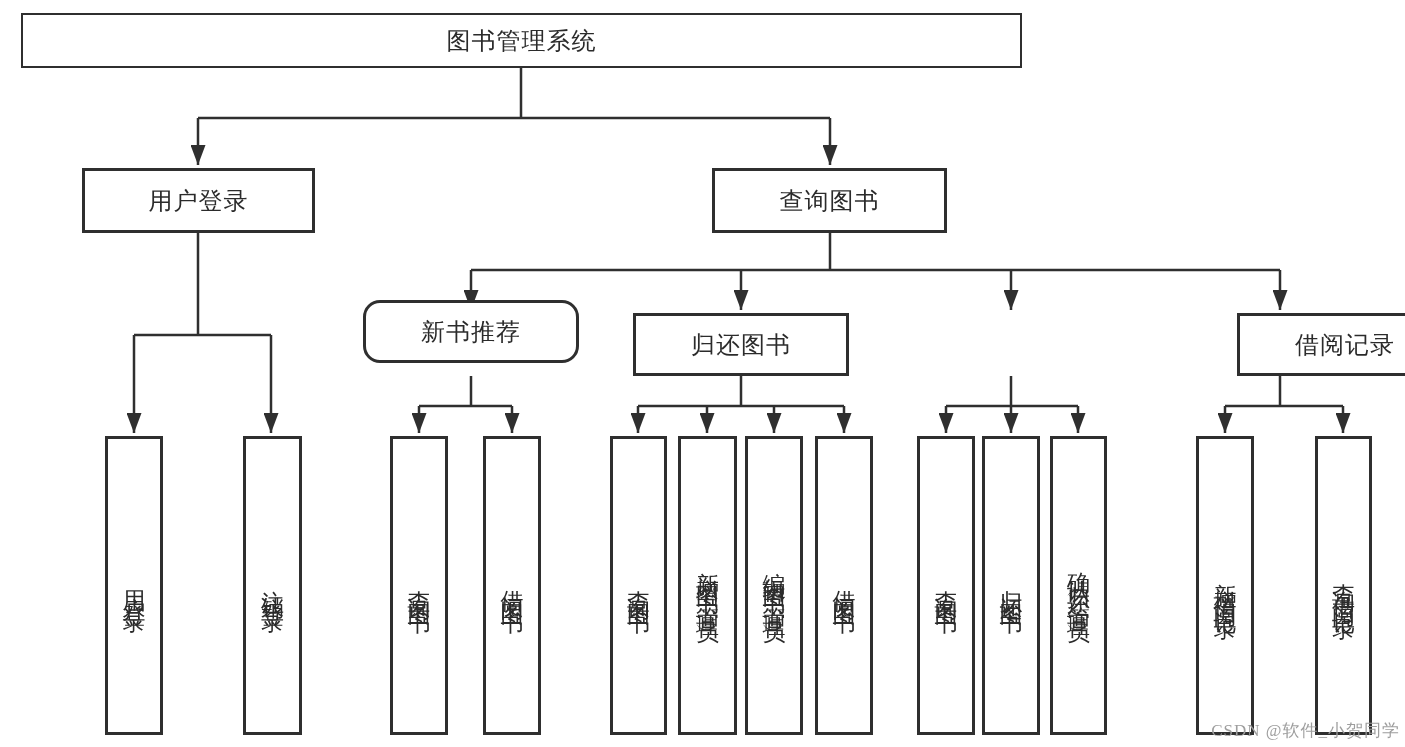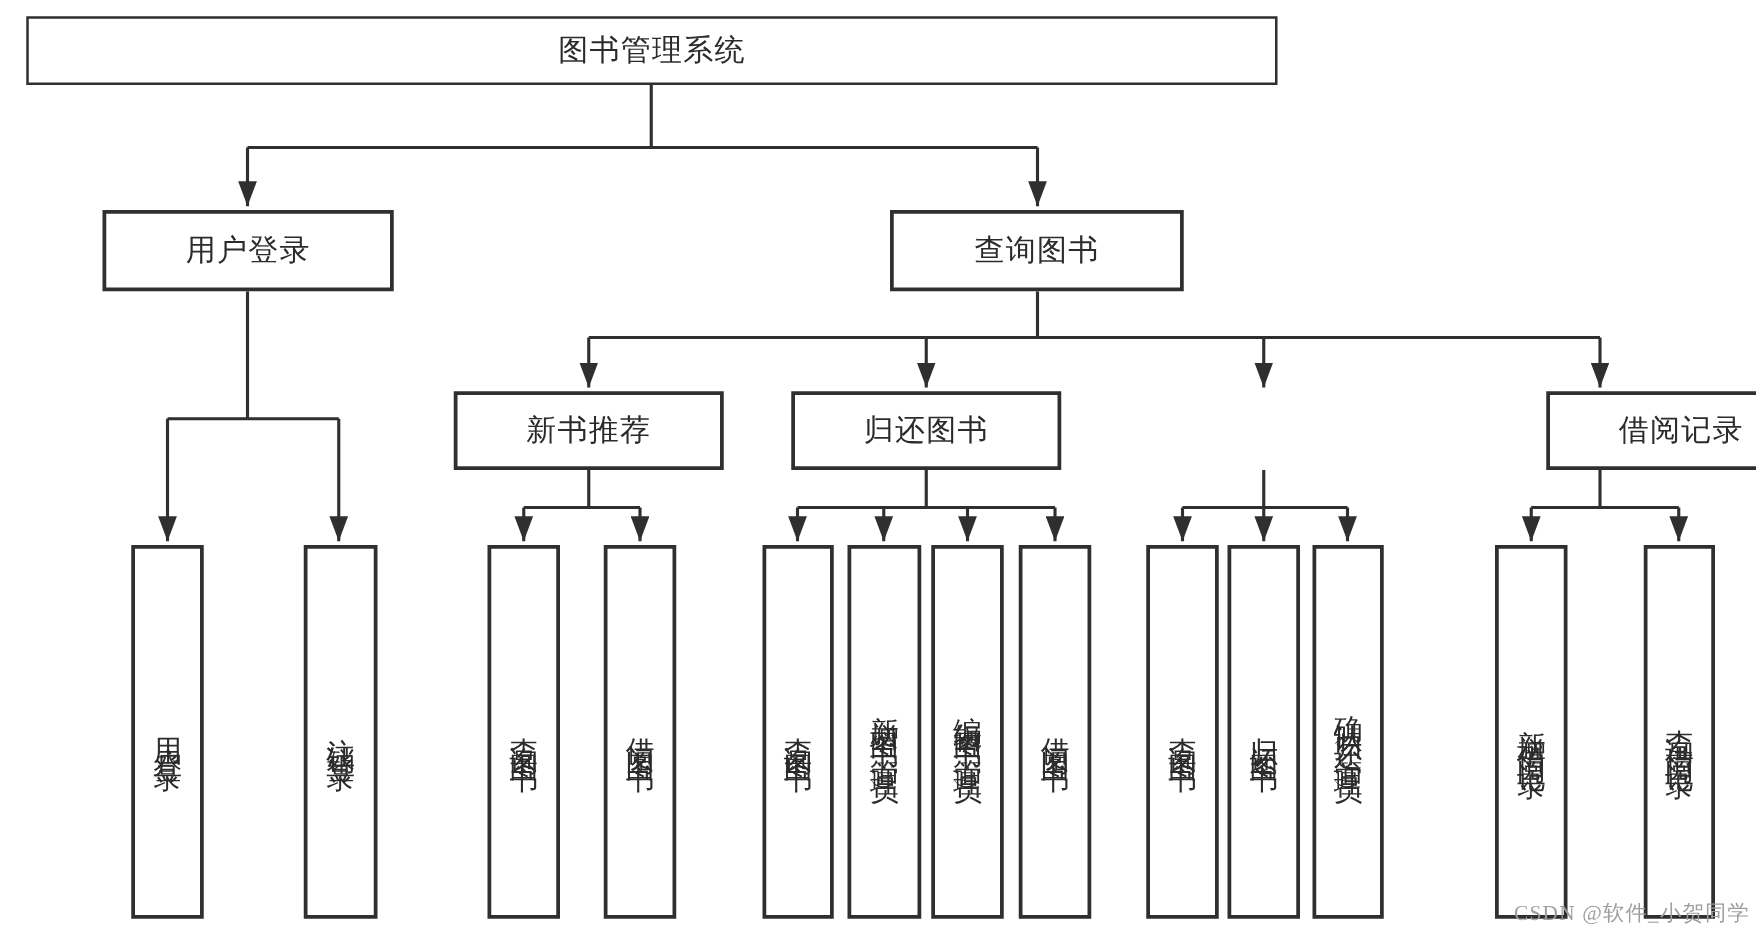--- a/index.html
+++ b/index.html
@@ -21,21 +21,21 @@
   .v{
     writing-mode:vertical-rl;
     font-size:23px;letter-spacing:7px;line-height:1;
   }
   
   .n-root{left:21px;top:13px;width:1001px;height:55px;border-width:2px;}
   
   .n-user-login{left:82px;top:168px;width:233px;height:65px;}
   .n-book-mgmt{left:712px;top:168px;width:235px;height:65px;}
   
-  .n-new-book{left:363px;top:313px;width:216px;height:63px;}
+  .n-new-book{left:363px;top:300px;width:216px;height:63px;border-radius:17px;}
   .n-book-borrow{left:633px;top:313px;width:216px;height:63px;}
   .n-cur-borrow{left:903px;top:313px;width:216px;height:63px;}
   .n-borrow-rec{left:1237px;top:313px;width:216px;height:63px;}
   
   .n-l-user{left:105px;top:436px;width:58px;height:299px;}
   .n-l-logout{left:243px;top:436px;width:59px;height:299px;}
   .n-l-q1{left:390px;top:436px;width:58px;height:299px;}
   .n-l-b1{left:483px;top:436px;width:58px;height:299px;}
   .n-l-q2{left:610px;top:436px;width:57px;height:299px;}
   .n-l-add{left:678px;top:436px;width:59px;height:299px;}

